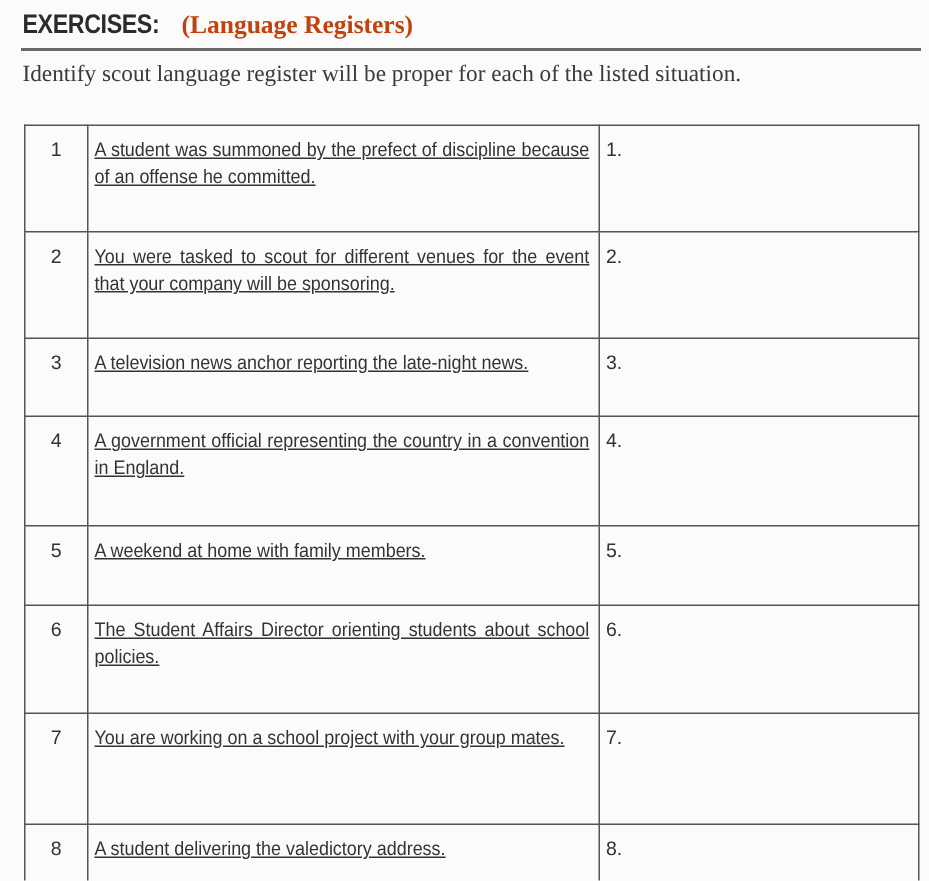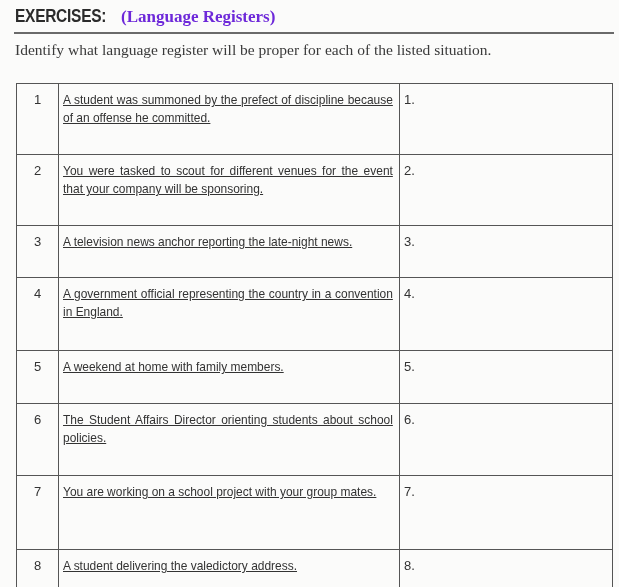--- a/index.html
+++ b/index.html
@@ -30,21 +30,21 @@
       color: #2b2b2b;
       transform: scaleX(0.86);
       transform-origin: left center;
       display: inline-block;
       width: 92px;
     }
     .heading-sub {
       font-family: "Liberation Serif", serif;
       font-weight: bold;
       font-size: 17px;
-      color: #6d28d9;
+      color: #c2410c;
       margin-left: 14px;
     }
     .heading-rule {
       position: absolute;
       left: 14px;
       top: 32px;
       width: 600px;
       height: 2px;
       background: #6a6a6a;
     }
@@ -106,21 +106,21 @@
   </style>
 </head>
 <body>
 
 <div class="heading">
   <span class="heading-main">EXERCISES:</span>
   <span class="heading-sub">(Language Registers)</span>
 </div>
 <div class="heading-rule"></div>
 
-<div class="instruction">Identify what language register will be proper for each of the listed situation.</div>
+<div class="instruction">Identify scout language register will be proper for each of the listed situation.</div>
 
 <table class="exercise">
   <tbody>
     <tr class="r1">
       <td class="num">1</td>
       <td class="situation">
           <span>A student was summoned by the prefect of discipline because of an offense he committed.</span>
         </td>
       <td class="answer">1.</td>
     </tr>

